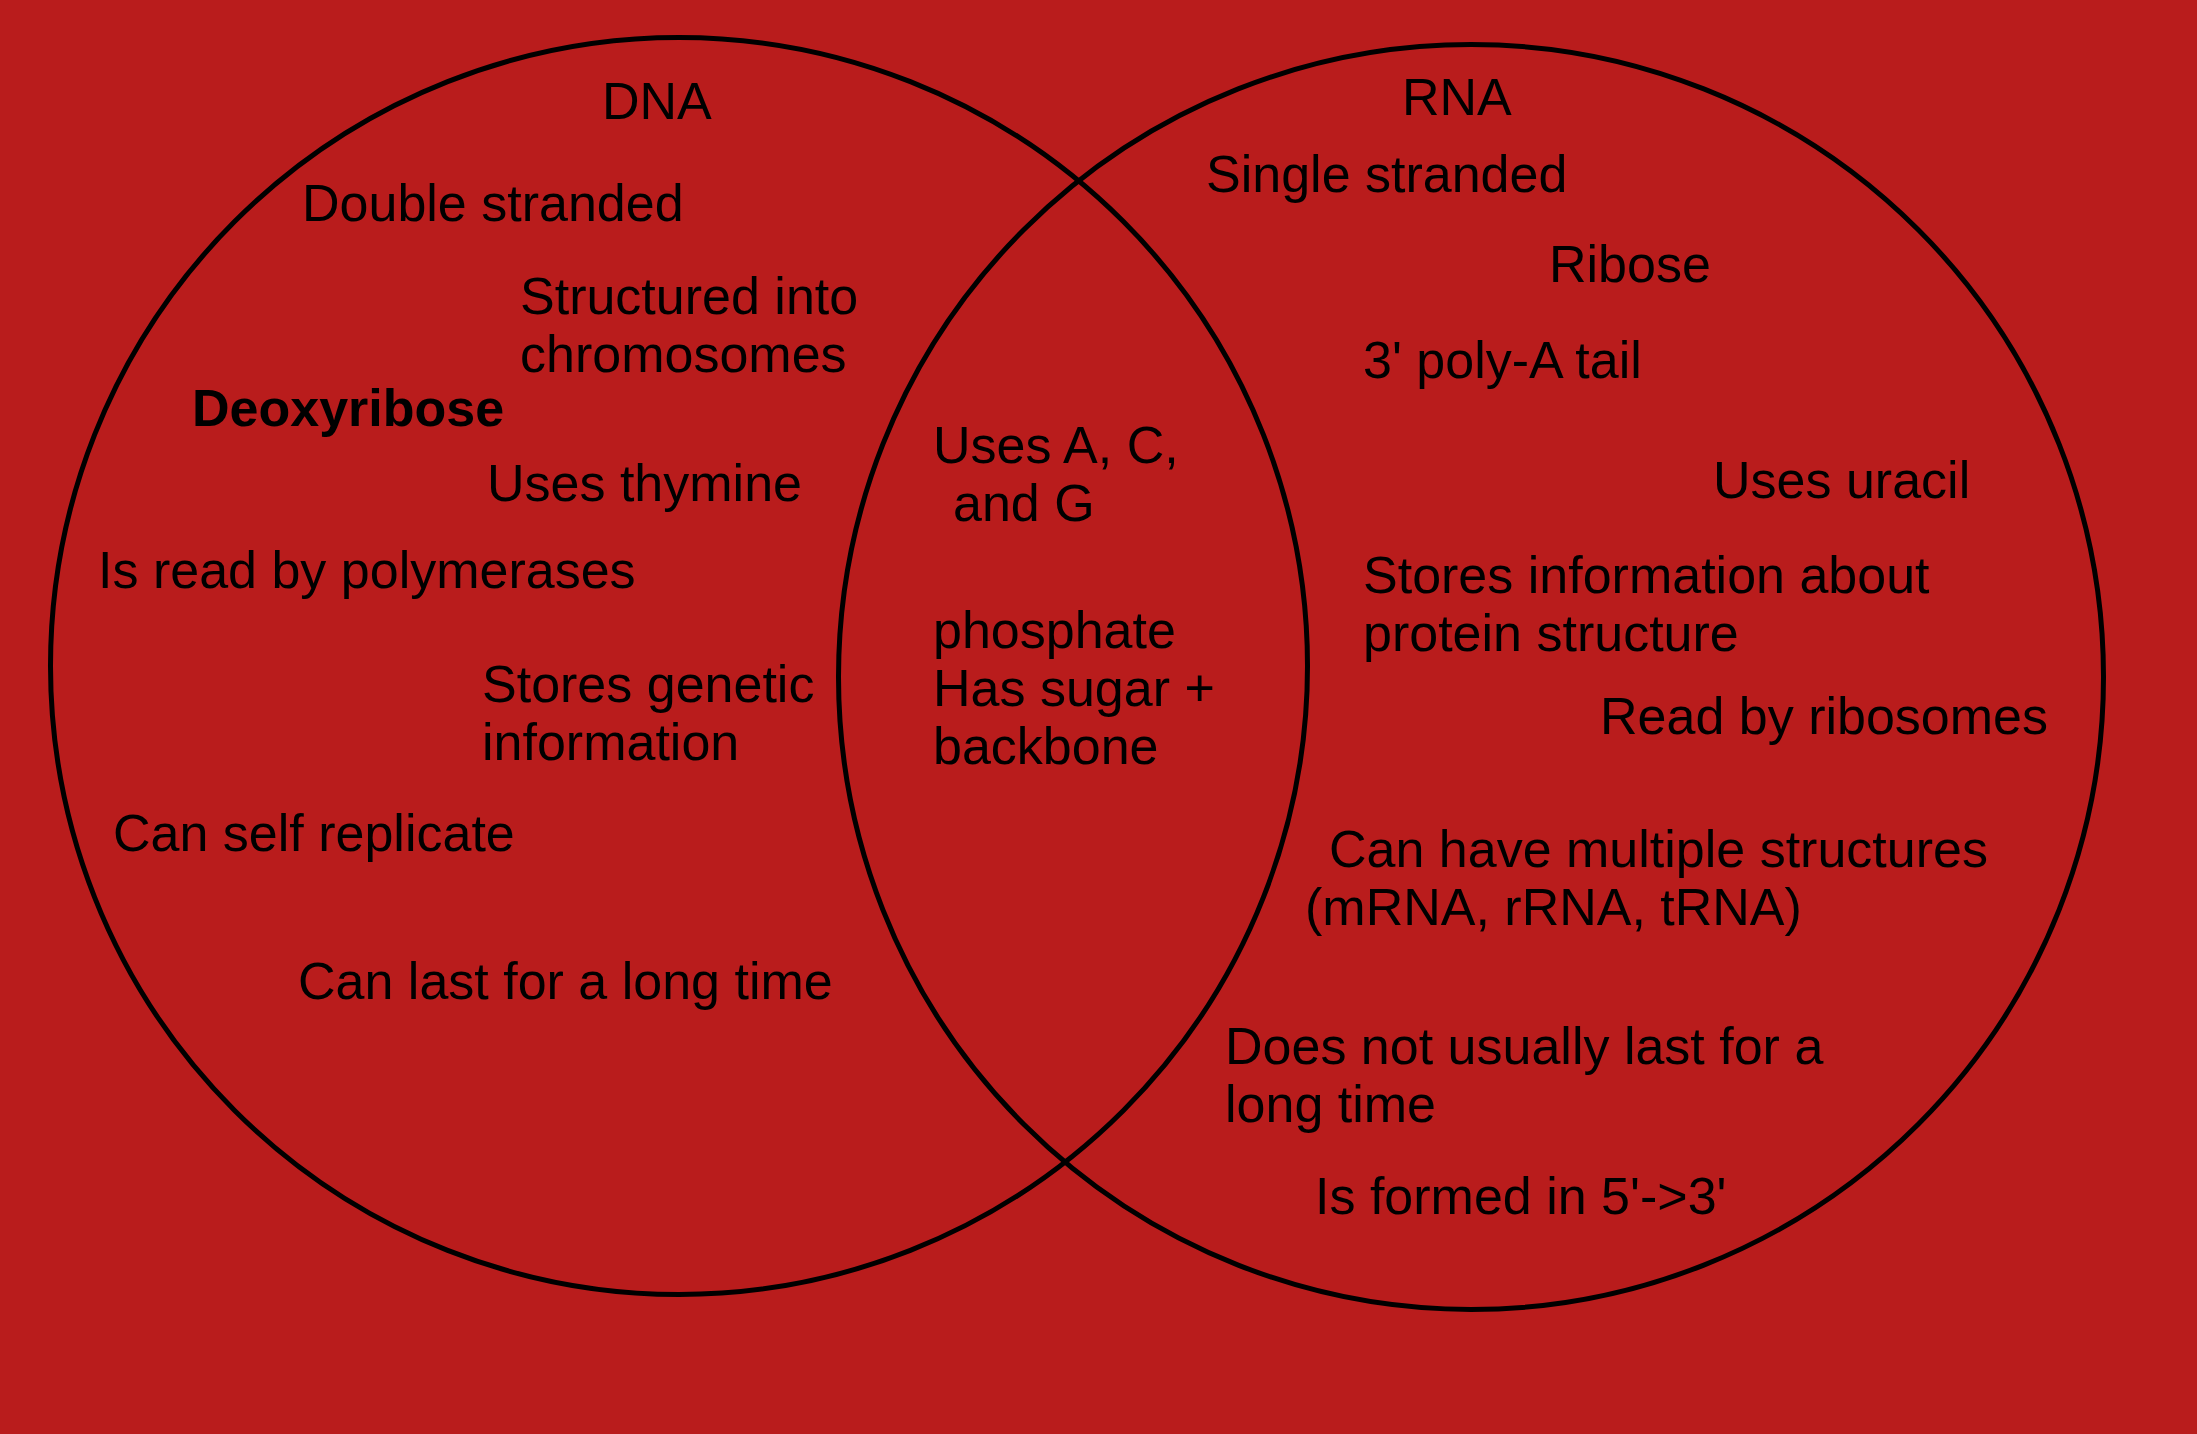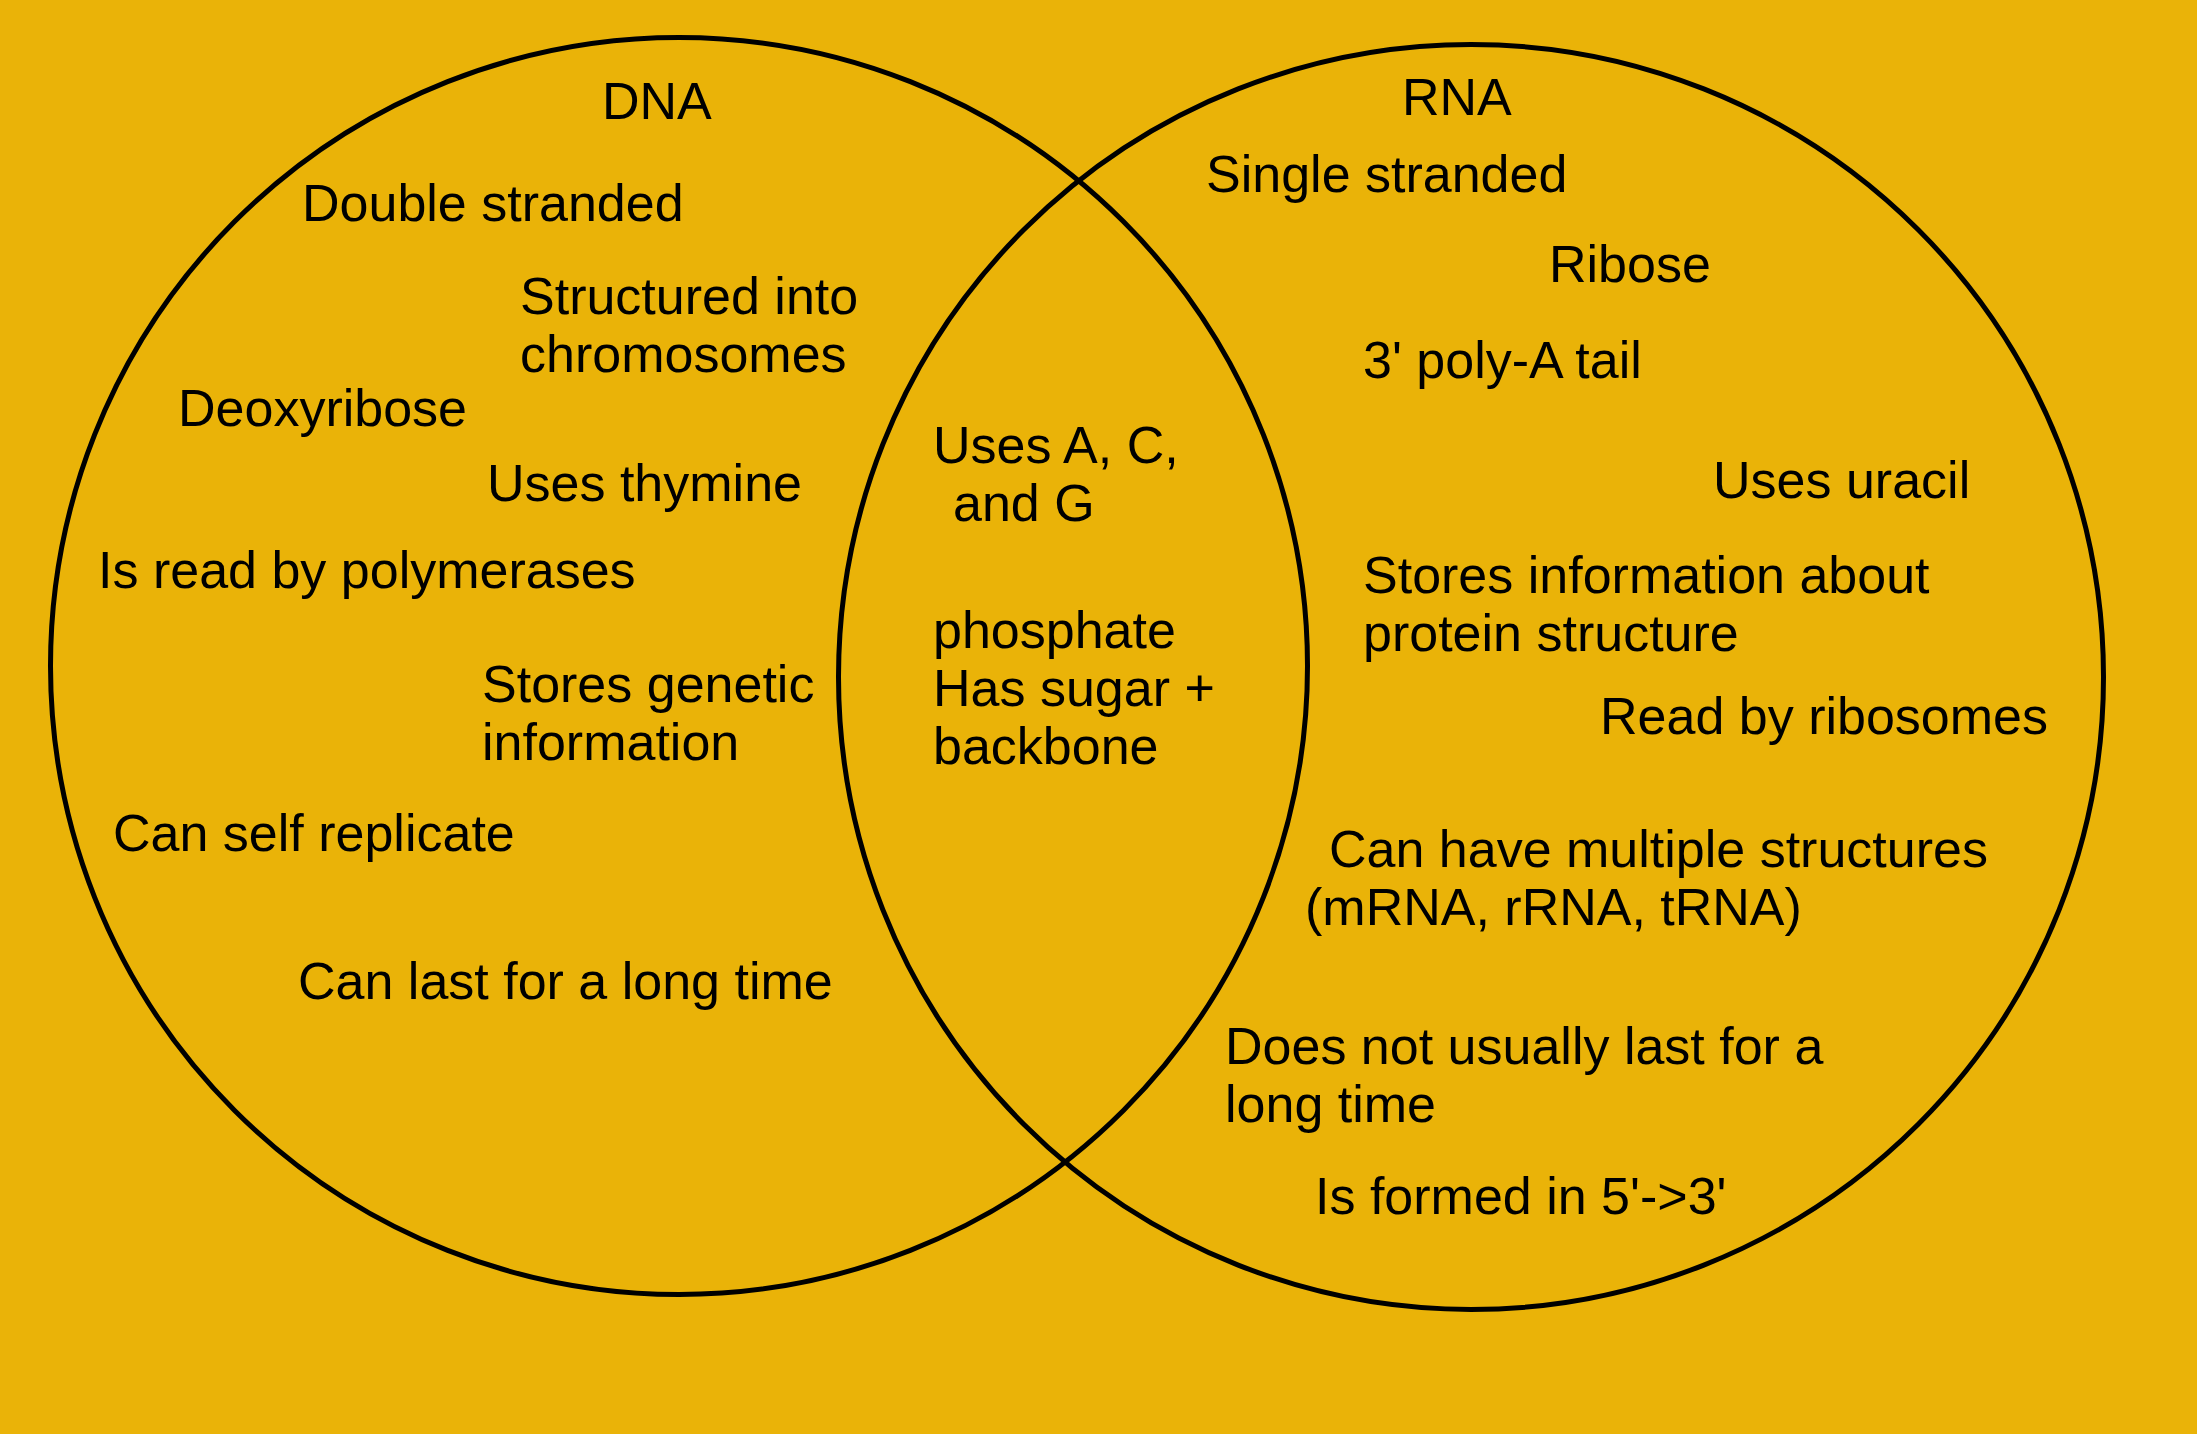--- a/index.html
+++ b/index.html
@@ -1,20 +1,20 @@
 <!DOCTYPE html>
 <html><head>
 <meta charset="utf-8">
 <style>
   html, body { margin: 0; padding: 0; background: #fff; }
   #canvas {
     position: relative;
     width: 2197px;
     height: 1434px;
-    background: #eab308;
+    background: #b91c1c;
     overflow: hidden;
     font-family: "Liberation Sans", sans-serif;
     color: #000;
   }
   .circle {
     position: absolute;
     border: 5px solid #000;
     border-radius: 50%;
     box-sizing: border-box;
     background: transparent;
@@ -47,21 +47,21 @@
 
   <div class="lbl" style="left:302px; top:174px;">
     <span>Double stranded</span>
   </div>
 
   <div class="lbl" style="left:520px; top:267px;">
     <span>Structured into</span>
     <span>chromosomes</span>
   </div>
 
-  <div class="lbl" style="left:178px; top:379px;">
+  <div class="lbl" style="left:192px; top:379px;font-weight:bold;">
     <span>Deoxyribose</span>
   </div>
 
   <div class="lbl" style="left:487px; top:454px;text-align:right;">
     <span>Uses thymine</span>
   </div>
 
   <div class="lbl" style="left:98px; top:541px;">
     <span>Is read by polymerases</span>
   </div>

